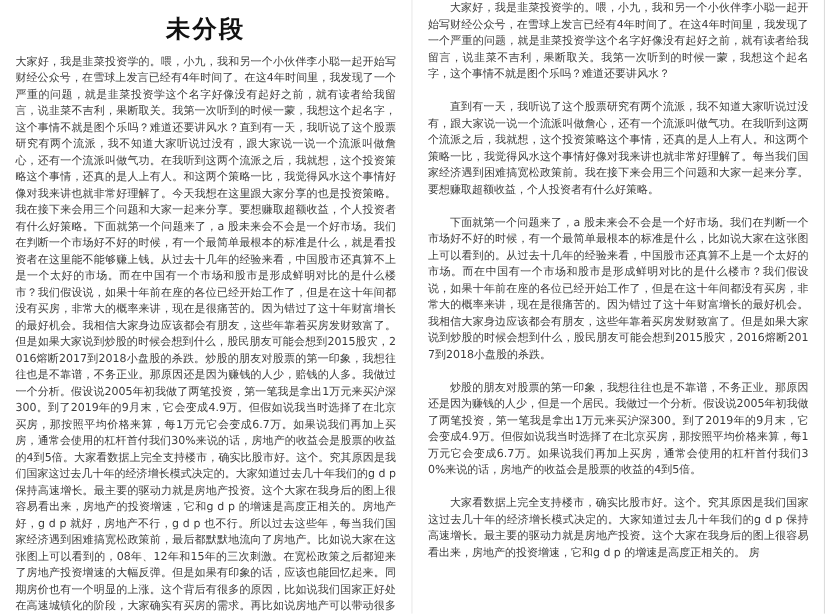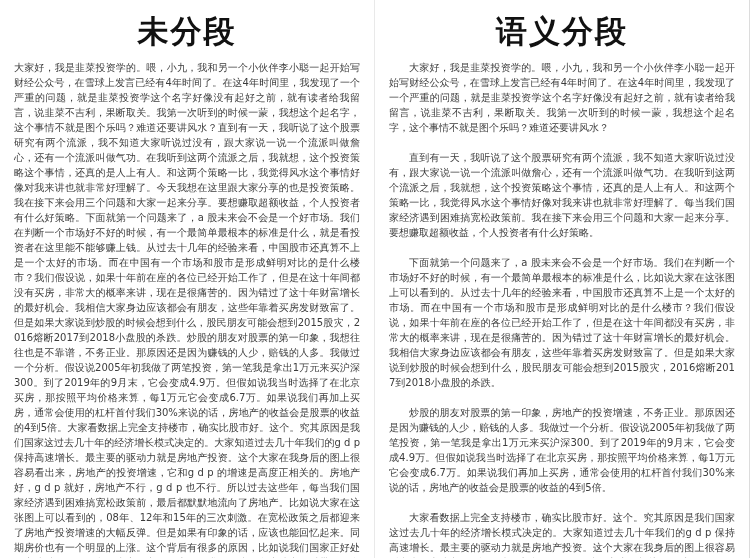--- a/index.html
+++ b/index.html
@@ -22,21 +22,21 @@
     box-sizing: border-box;
     padding: 0 14px;
     border-right: 1px solid #e9e9e9;
     overflow: hidden;
   }
   .column:last-child {
     border-right: 1px solid #dcdcdc;
   }
   .panel-title {
     margin: 14px 0 10px 0;
-    font-size: 31px;
+    font-size: 22px;
     font-weight: bold;
     color: #111111;
     text-align: center;
     letter-spacing: 2px;
     line-height: 1.15;
     font-family: Liberation Serif, serif;
   }
   .body-text {
     margin: 0;
     font-size: 10px;
@@ -54,21 +54,20 @@
 <body>
 
 <div class="page">
 
   <section class="column">
     <h1 class="panel-title">未分段</h1>
     <p class="body-text">大家好，我是韭菜投资学的。喂，小九，我和另一个小伙伴李小聪一起开始写财经公众号，在雪球上发言已经有4年时间了。在这4年时间里，我发现了一个严重的问题，就是韭菜投资学这个名字好像没有起好之前，就有读者给我留言，说韭菜不吉利，果断取关。我第一次听到的时候一蒙，我想这个起名字，这个事情不就是图个乐吗？难道还要讲风水？直到有一天，我听说了这个股票研究有两个流派，我不知道大家听说过没有，跟大家说一说一个流派叫做詹心，还有一个流派叫做气功。在我听到这两个流派之后，我就想，这个投资策略这个事情，还真的是人上有人。和这两个策略一比，我觉得风水这个事情好像对我来讲也就非常好理解了。今天我想在这里跟大家分享的也是投资策略。我在接下来会用三个问题和大家一起来分享。要想赚取超额收益，个人投资者有什么好策略。下面就第一个问题来了，a 股未来会不会是一个好市场。我们在判断一个市场好不好的时候，有一个最简单最根本的标准是什么，就是看投资者在这里能不能够赚上钱。从过去十几年的经验来看，中国股市还真算不上是一个太好的市场。而在中国有一个市场和股市是形成鲜明对比的是什么楼市？我们假设说，如果十年前在座的各位已经开始工作了，但是在这十年间都没有买房，非常大的概率来讲，现在是很痛苦的。因为错过了这十年财富增长的最好机会。我相信大家身边应该都会有朋友，这些年靠着买房发财致富了。但是如果大家说到炒股的时候会想到什么，股民朋友可能会想到2015股灾，2016熔断2017到2018小盘股的杀跌。炒股的朋友对股票的第一印象，我想往往也是不靠谱，不务正业。那原因还是因为赚钱的人少，赔钱的人多。我做过一个分析。假设说2005年初我做了两笔投资，第一笔我是拿出1万元来买沪深300。到了2019年的9月末，它会变成4.9万。但假如说我当时选择了在北京买房，那按照平均价格来算，每1万元它会变成6.7万。如果说我们再加上买房，通常会使用的杠杆首付我们30%来说的话，房地产的收益会是股票的收益的4到5倍。大家看数据上完全支持楼市，确实比股市好。这个。究其原因是我们国家这过去几十年的经济增长模式决定的。大家知道过去几十年我们的g d p 保持高速增长。最主要的驱动力就是房地产投资。这个大家在我身后的图上很容易看出来，房地产的投资增速，它和g d p 的增速是高度正相关的。房地产好，g d p 就好，房地产不行，g d p 也不行。所以过去这些年，每当我们国家经济遇到困难搞宽松政策前，最后都默默地流向了房地产。比如说大家在这张图上可以看到的，08年、12年和15年的三次刺激。在宽松政策之后都迎来了房地产投资增速的大幅反弹。但是如果有印象的话，应该也能回忆起来。同期房价也有一个明显的上涨。这个背后有很多的原因，比如说我们国家正好处在高速城镇化的阶段，大家确实有买房的需求。再比如说房地产可以带动很多上游的产业，又比较容易的使用杠杆。而且地方政府也确确实实他需要卖地的收入。所以从过去的经验来说，发展房地产就是一个多快好省，各方都赢的方法。所以说过去10年房地产才是中国经济增长的核心。谁买了房，谁就拥抱了这个核心，自然就会有报了。我们说，过去股市不如楼市，那未来我个人认为一定会发生变化。房地产它不是永东姬。大家在这张图上也可以看出来。08年、12年和15年的三次刺激刺激效果，他是一次比一次弱。为什么我们说房价越来越高，债务的杠杆也就越来越高。但是一个居民，他对于房价的承受是有上限的一个经济体，他对于债务的承载</p>
   </section>
 
   <section class="column">
-    <h1 class="panel-title">语义分段</h1>
     <p class="body-text para">大家好，我是韭菜投资学的。喂，小九，我和另一个小伙伴李小聪一起开始写财经公众号，在雪球上发言已经有4年时间了。在这4年时间里，我发现了一个严重的问题，就是韭菜投资学这个名字好像没有起好之前，就有读者给我留言，说韭菜不吉利，果断取关。我第一次听到的时候一蒙，我想这个起名字，这个事情不就是图个乐吗？难道还要讲风水？</p>
     <p class="body-text para">直到有一天，我听说了这个股票研究有两个流派，我不知道大家听说过没有，跟大家说一说一个流派叫做詹心，还有一个流派叫做气功。在我听到这两个流派之后，我就想，这个投资策略这个事情，还真的是人上有人。和这两个策略一比，我觉得风水这个事情好像对我来讲也就非常好理解了。每当我们国家经济遇到困难搞宽松政策前。我在接下来会用三个问题和大家一起来分享。要想赚取超额收益，个人投资者有什么好策略。</p>
     <p class="body-text para">下面就第一个问题来了，a 股未来会不会是一个好市场。我们在判断一个市场好不好的时候，有一个最简单最根本的标准是什么，比如说大家在这张图上可以看到的。从过去十几年的经验来看，中国股市还真算不上是一个太好的市场。而在中国有一个市场和股市是形成鲜明对比的是什么楼市？我们假设说，如果十年前在座的各位已经开始工作了，但是在这十年间都没有买房，非常大的概率来讲，现在是很痛苦的。因为错过了这十年财富增长的最好机会。我相信大家身边应该都会有朋友，这些年靠着买房发财致富了。但是如果大家说到炒股的时候会想到什么，股民朋友可能会想到2015股灾，2016熔断2017到2018小盘股的杀跌。</p>
-    <p class="body-text para">炒股的朋友对股票的第一印象，房地产的投资增速，不务正业。那原因还是因为赚钱的人少，赔钱的人多。我做过一个分析。假设说2005年初我做了两笔投资，第一笔我是拿出1万元来买沪深300。到了2019年的9月末，它会变成4.9万。但假如说我当时选择了在北京买房，那按照平均价格来算，每1万元它会变成6.7万。如果说我们再加上买房，通常会使用的杠杆首付我们30%来说的话，房地产的收益会是股票的收益的4到5倍。</p>
+    <p class="body-text para">炒股的朋友对股票的第一印象，我想往往也是不靠谱，不务正业。那原因还是因为赚钱的人少，但是一个居民。我做过一个分析。假设说2005年初我做了两笔投资，第一笔我是拿出1万元来买沪深300。到了2019年的9月末，它会变成4.9万。但假如说我当时选择了在北京买房，那按照平均价格来算，每1万元它会变成6.7万。如果说我们再加上买房，通常会使用的杠杆首付我们30%来说的话，房地产的收益会是股票的收益的4到5倍。</p>
     <p class="body-text para">大家看数据上完全支持楼市，确实比股市好。这个。究其原因是我们国家这过去几十年的经济增长模式决定的。大家知道过去几十年我们的g d p 保持高速增长。最主要的驱动力就是房地产投资。这个大家在我身后的图上很容易看出来，房地产的投资增速，它和g d p 的增速是高度正相关的。 房</p>
   </section>
 
 </div>
 
 </body></html>

